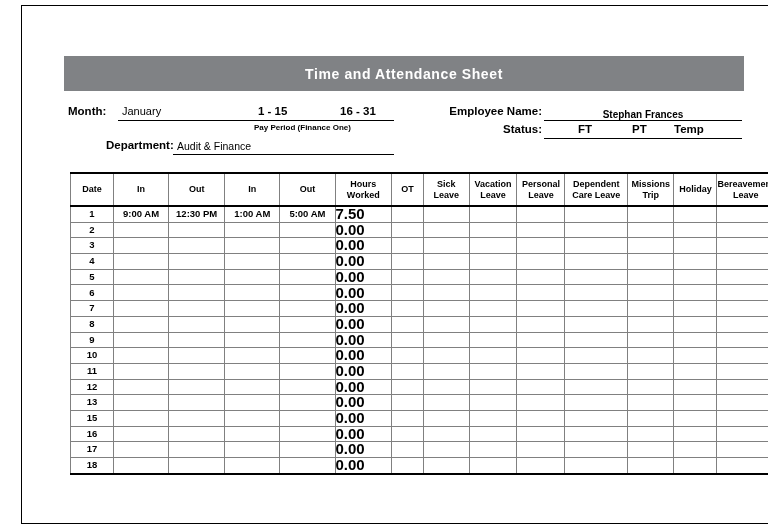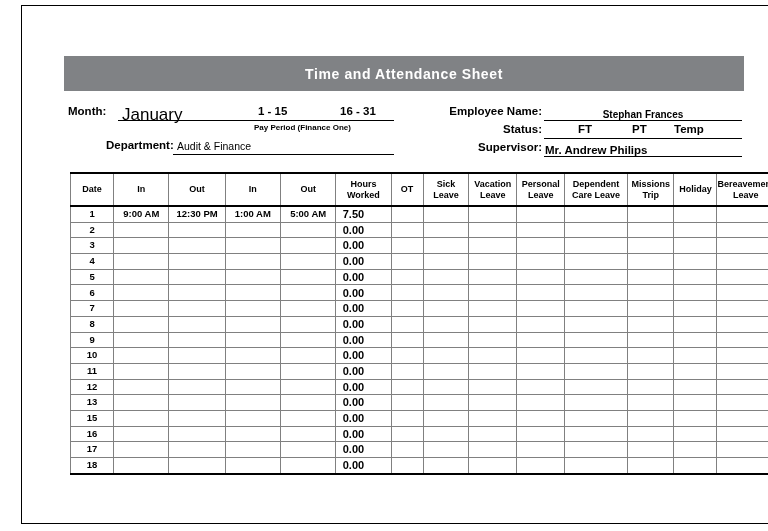--- a/index.html
+++ b/index.html
@@ -54,21 +54,21 @@
     width: 680px;
     height: 62px;
   }
 
   .lbl {
     font-weight: bold;
     font-size: 11.5px;
     white-space: nowrap;
   }
   .val {
-    font-size: 17px;
+    font-size: 11px;
     white-space: nowrap;
   }
   .val-bold {
     font-size: 11.5px;
     font-weight: bold;
     white-space: nowrap;
   }
 
   
   .month-row {
@@ -212,21 +212,21 @@
   .c-hours   { width: 58px; }
   .c-ot      { width: 36px; }
   .c-leave   { width: 50px; }
   .c-dep     { width: 66px; }
   .c-mis     { width: 48px; }
   .c-hol     { width: 45px; }
   .c-ber     { width: 47px; }
 
   td.num     { text-align: center; font-weight: bold; font-size: 9.5px; }
   td.time    { text-align: center; font-weight: bold; font-size: 9.5px; }
-  td.hours   { text-align: center; font-weight: bold; font-size: 11px; padding-right: 20px; }
+  td.hours   { text-align: left; font-weight: bold; font-size: 15px; padding-right: 20px; }
 </style>
 </head>
 <body>
 
 <div id="page">
 
   <div class="title-banner">
     <span class="title-text">Time and Attendance Sheet</span>
   </div>
 
@@ -258,26 +258,20 @@
 
     <div class="status-row">
       <span class="lbl status-label">Status:</span>
       <div class="status-line">
         <span class="val-bold st-ft">FT</span>
         <span class="val-bold st-pt">PT</span>
         <span class="val-bold st-temp">Temp</span>
       </div>
     </div>
 
-    <div class="sup-row">
-      <span class="lbl sup-label">Supervisor:</span>
-      <div class="sup-line">
-        <span class="sup-value">Mr. Andrew Philips</span>
-      </div>
-    </div>
 
   </div>
 
   <table class="grid">
     <colgroup>
       <col class="c-date">
         <col class="c-time">
         <col class="c-time">
         <col class="c-time">
         <col class="c-time">

